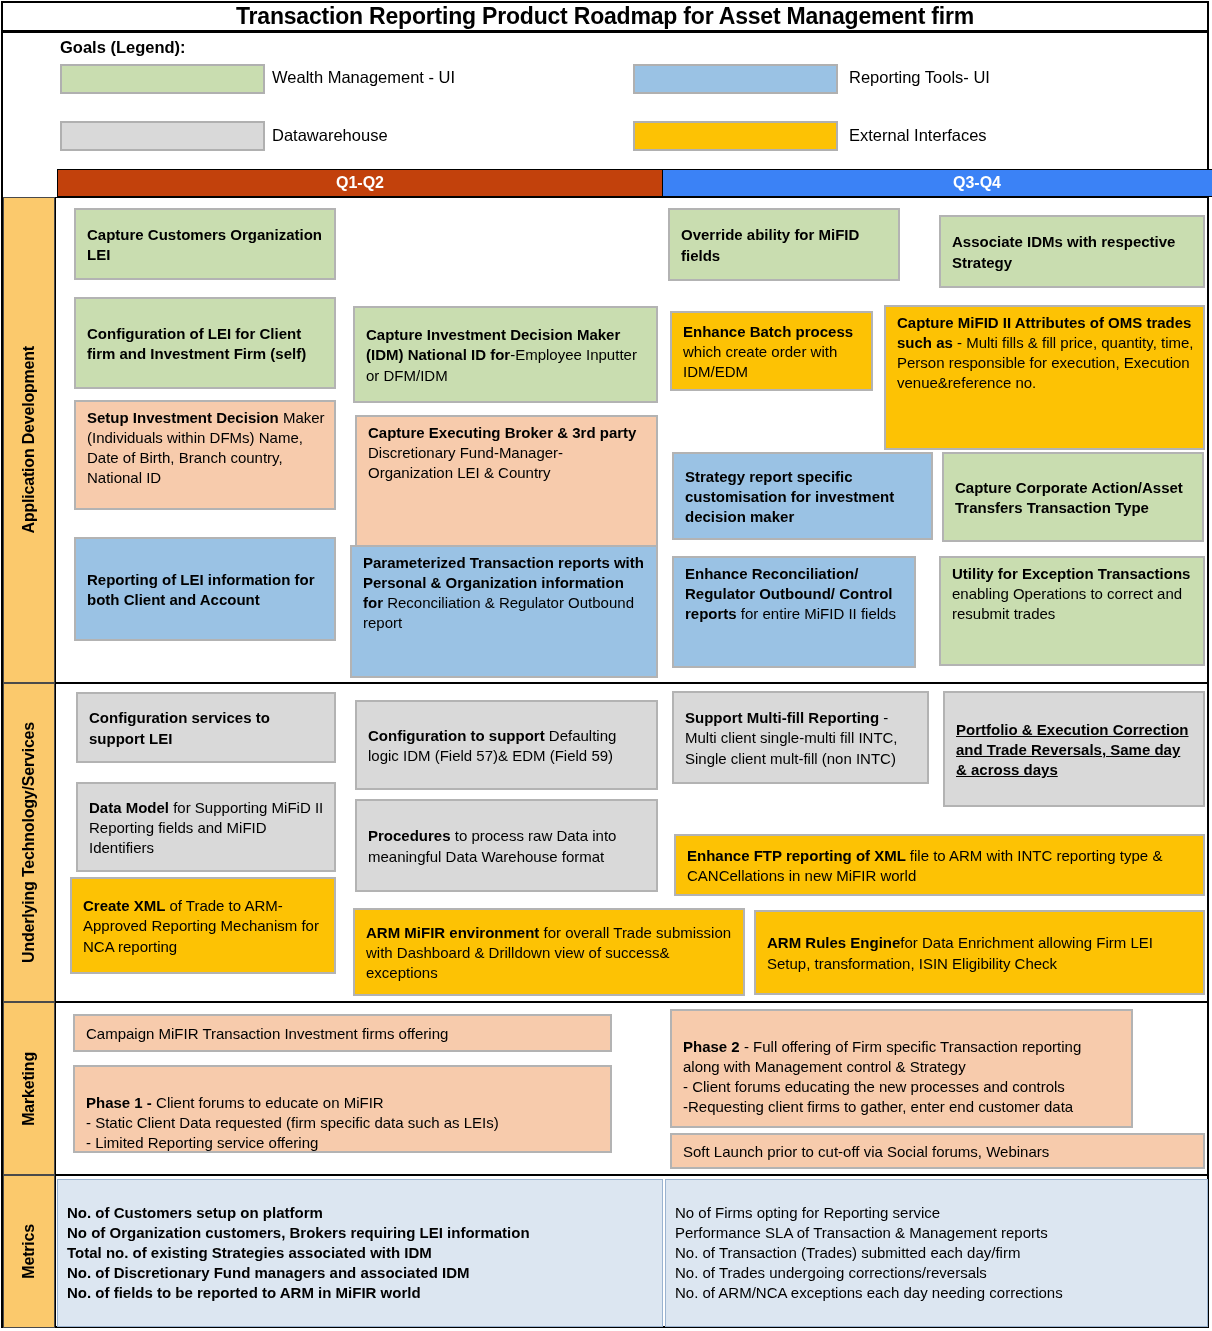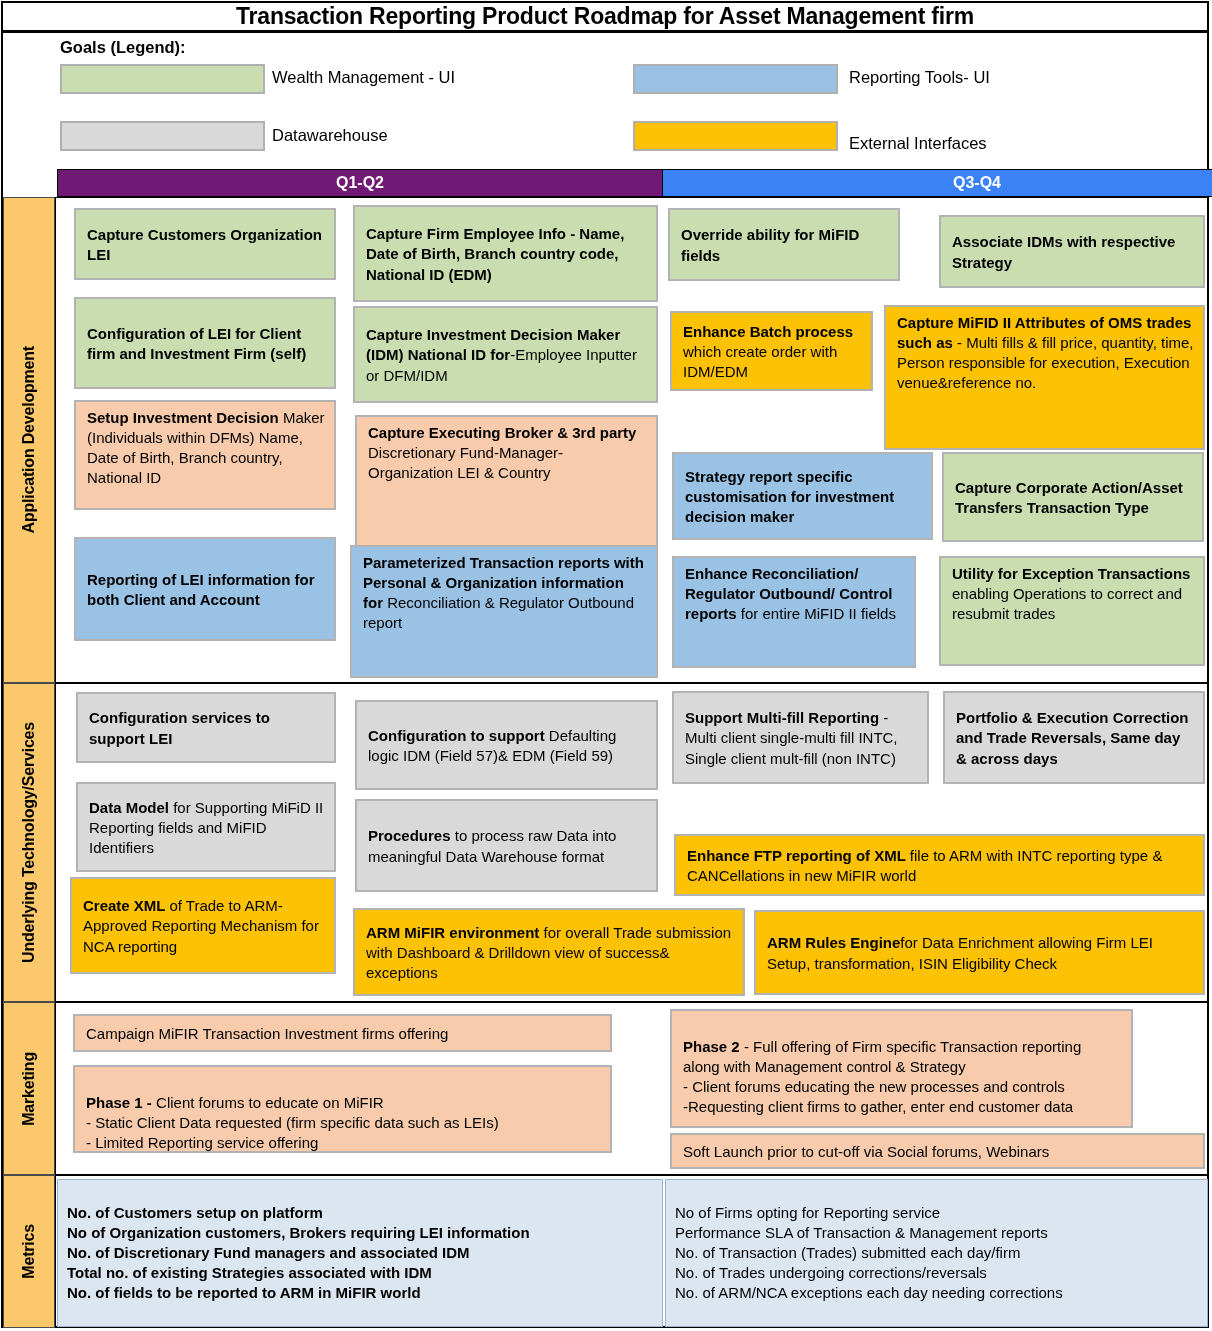--- a/index.html
+++ b/index.html
@@ -38,21 +38,21 @@
   }
   .legend-text{position:absolute;font-size:16.5px;}
 
   
   .qhead{
     position:absolute;height:28px;
     display:flex;align-items:center;justify-content:center;
     color:#fff;font-weight:bold;font-size:16px;
     border:1px solid #000;box-sizing:border-box;
   }
-  #q1q2{left:57px;top:169px;width:606px;background:#701a75;}
+  #q1q2{left:57px;top:169px;width:606px;background:#c2410c;}
   #q3q4{left:662px;top:169px;width:630px;background:#3b82f6;}
 
   
   .rowlabel{
     position:absolute;left:3px;width:52px;
     background:#fbc96c;border:1px solid #4a4a4a;box-sizing:border-box;
     display:flex;align-items:center;justify-content:center;
   }
   .rowlabel span{
     writing-mode:vertical-rl;transform:rotate(180deg);
@@ -100,21 +100,21 @@
   <div class="swatch g" style="left:60px;top:64px;"></div>
   <div class="legend-text" style="left:272px;top:68px;">Wealth Management  - UI</div>
 
   <div class="swatch b" style="left:633px;top:64px;"></div>
   <div class="legend-text" style="left:849px;top:68px;">Reporting  Tools- UI</div>
 
   <div class="swatch d" style="left:60px;top:121px;"></div>
   <div class="legend-text" style="left:272px;top:126px;">Datawarehouse</div>
 
   <div class="swatch o" style="left:633px;top:121px;"></div>
-  <div class="legend-text" style="left:849px;top:126px;margin-top:8px;">External Interfaces</div>
+  <div class="legend-text" style="left:849px;top:126px;">External Interfaces</div>
 
   <div class="qhead" id="q1q2">
     <span>Q1-Q2</span>
   </div>
   <div class="qhead" id="q3q4">
     <span>Q3-Q4</span>
   </div>
 
   <div class="rowlabel" style="top:197px;height:486px;">
     <span>Application Development</span>
@@ -143,23 +143,20 @@
   </div>
 
   <div class="card p" style="left:74px;top:400px;width:262px;height:110px;">
     <div><b>Setup Investment Decision </b><span>Maker (Individuals within DFMs) Name, Date of Birth, Branch country, National ID</span></div>
   </div>
 
   <div class="card b vcenter" style="left:74px;top:537px;width:262px;height:104px;">
     <div><b>Reporting of LEI information for both Client and Account</b><span></span></div>
   </div>
 
-  <div class="card g vcenter" style="left:353px;top:205px;width:305px;height:97px;">
-    <div><b>Capture Firm Employee Info - Name, Date of Birth, Branch country code,  National ID (EDM)</b><span></span></div>
-  </div>
 
   <div class="card g vcenter" style="left:353px;top:306px;width:305px;height:97px;">
     <div><b>Capture Investment Decision Maker (IDM)  National ID for</b><span>-Employee Inputter or DFM/IDM</span></div>
   </div>
 
   <div class="card p" style="left:355px;top:415px;width:303px;height:140px;">
     <div><b>Capture Executing Broker &amp;  3rd party </b><span>Discretionary Fund-Manager-Organization LEI &amp; Country</span></div>
   </div>
 
   <div class="card b" style="left:350px;top:545px;width:308px;height:133px;">
@@ -219,21 +216,21 @@
   </div>
 
   <div class="card o vcenter" style="left:353px;top:908px;width:392px;height:88px;">
     <div><b>ARM MiFIR environment </b><span>for overall Trade submission with Dashboard &amp;  Drilldown view of success&amp; exceptions</span></div>
   </div>
 
   <div class="card d vcenter" style="left:672px;top:691px;width:257px;height:93px;">
     <div><b>Support Multi-fill Reporting </b><span>-Multi client single-multi fill INTC, Single client mult-fill (non INTC)</span></div>
   </div>
 
-  <div class="card d vcenter" style="left:943px;top:691px;width:262px;height:93px;">
+  <div class="card d vcenter" style="left:943px;top:691px;width:262px;height:116px;text-decoration:underline;">
     <div><b>Portfolio &amp; Execution Correction and Trade Reversals, Same day &amp; across days</b><span></span></div>
   </div>
 
   <div class="card o vcenter" style="left:674px;top:834px;width:531px;height:62px;">
     <div><b>Enhance FTP reporting of XML </b><span>file to ARM with  INTC reporting type &amp; CANCellations in new MiFIR world</span></div>
   </div>
 
   <div class="card o vcenter" style="left:754px;top:910px;width:451px;height:85px;">
     <div><b>ARM Rules Engine</b><span>for Data Enrichment allowing Firm LEI Setup, transformation, ISIN Eligibility  Check</span></div>
   </div>
@@ -254,22 +251,22 @@
 -Requesting client firms to gather, enter end customer data</span></div>
   </div>
 
   <div class="card p vcenter" style="left:670px;top:1133px;width:535px;height:36px;">
     <div><b></b><span>Soft Launch prior to cut-off via Social forums, Webinars</span></div>
   </div>
 
   <div class="card m vcenter" style="left:57px;top:1179px;width:606px;height:148px;padding:8px 9px 8px 9px;font-weight:bold;">
     <div class="metric-line">No. of Customers setup on platform</div>
     <div class="metric-line">No of Organization customers, Brokers requiring LEI information</div>
+    <div class="metric-line">Total no. of existing Strategies associated with IDM</div>
     <div class="metric-line">No. of Discretionary Fund managers and associated IDM</div>
-    <div class="metric-line">Total no. of existing Strategies associated with IDM</div>
     <div class="metric-line">No. of fields to be reported to ARM in MiFIR world</div>
   </div>
 
   <div class="card m vcenter" style="left:665px;top:1179px;width:543px;height:148px;padding:8px 9px 8px 9px;">
     <div class="metric-line">No of Firms opting for Reporting service</div>
     <div class="metric-line">Performance SLA of Transaction &amp; Management reports</div>
     <div class="metric-line">No. of Transaction (Trades) submitted each day/firm</div>
     <div class="metric-line">No. of Trades undergoing corrections/reversals</div>
     <div class="metric-line">No. of ARM/NCA exceptions each day needing corrections</div>
   </div>

